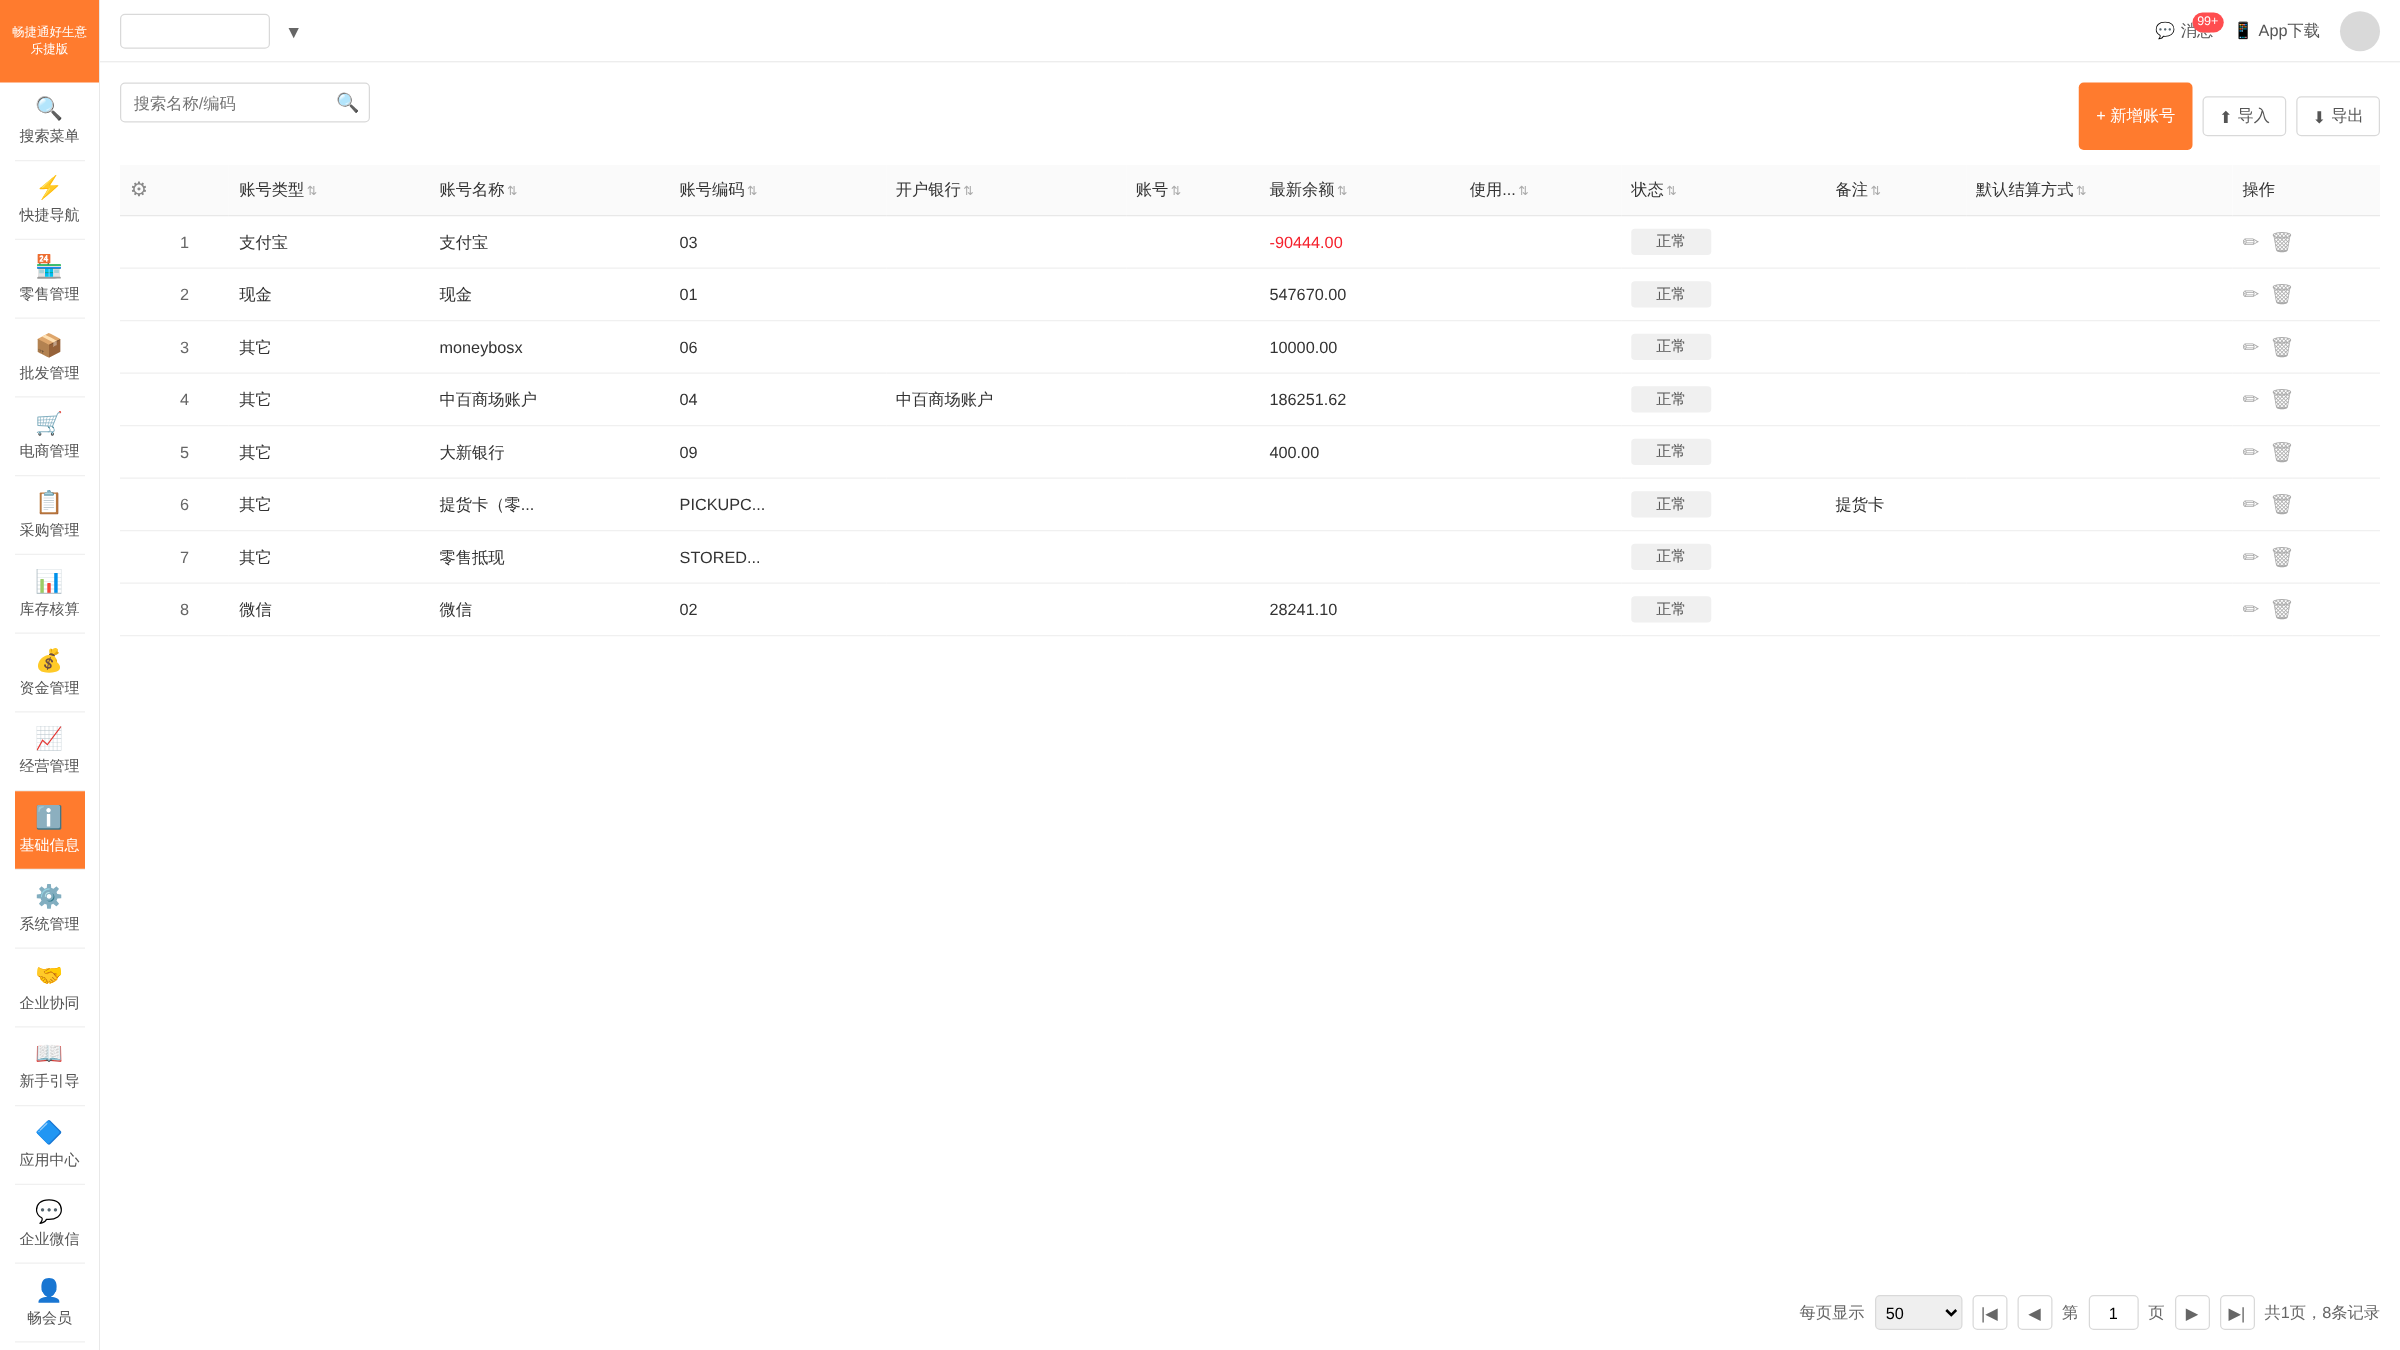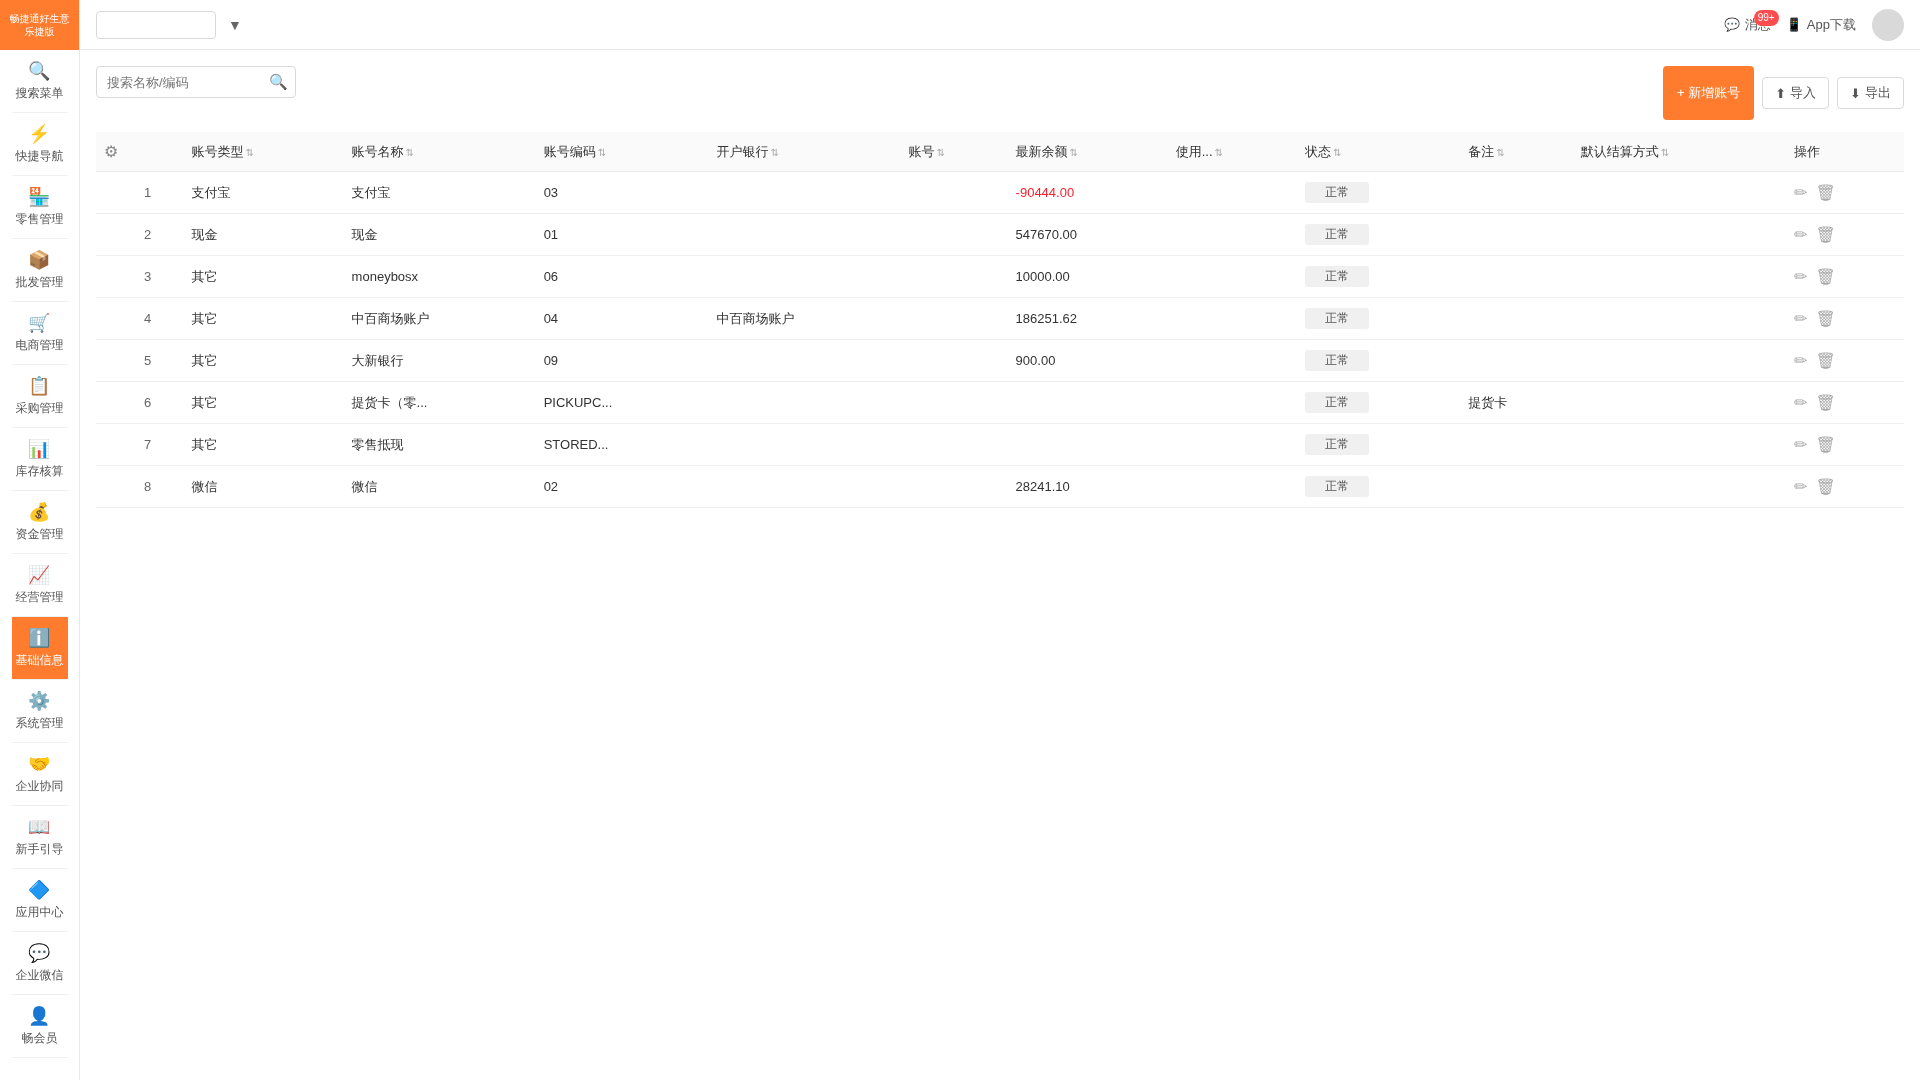--- a/index.html
+++ b/index.html
@@ -12,21 +12,21 @@
       display: flex;
       flex-direction: column;
       align-items: center;
       border-right: 1px solid #e8e8e8;
       flex-shrink: 0;
       height: 100%;
       overflow-y: auto;
     }
     .sidebar-logo {
       width: 80px;
-      height: 50px;
+      height: 66px;
       background: #ff7b2e;
       display: flex;
       align-items: center;
       justify-content: center;
       flex-shrink: 0;
     }
     .logo-text {
       color: #fff;
       font-size: 10px;
       text-align: center;
@@ -572,21 +572,21 @@
               </td>
             </tr>
             <tr>
               <td class="settings-col"></td>
               <td class="num-col">5</td>
               <td>其它</td>
               <td>大新银行</td>
               <td>09</td>
               <td></td>
               <td></td>
-              <td>900.00</td>
+              <td>400.00</td>
               <td></td>
               <td><span class="status-badge status-normal">正常</span></td>
               <td></td>
               <td></td>
               <td>
     <div class="action-btns">
       <button class="action-btn" title="编辑">✏</button>
       <button class="action-btn" title="删除">🗑</button>
     </div>
               </td>
@@ -648,14 +648,30 @@
     <div class="action-btns">
       <button class="action-btn" title="编辑">✏</button>
       <button class="action-btn" title="删除">🗑</button>
     </div>
               </td>
             </tr>
           </tbody>
       </table>
     </div>
 
+    <div class="pagination-bar">
+      <span class="per-page-label">每页显示</span>
+      <select class="per-page-select">
+        <option>50</option>
+        <option>100</option>
+        <option>200</option>
+      </select>
+      <button class="page-btn">|◀</button>
+      <button class="page-btn">◀</button>
+      <span class="per-page-label">第</span>
+      <input class="page-input" value="1" type="text" style="">
+      <span class="per-page-label">页</span>
+      <button class="page-btn">▶</button>
+      <button class="page-btn">▶|</button>
+      <span class="page-info">共1页，8条记录</span>
+    </div>
   </div>
 </div>
 
 </body></html>

